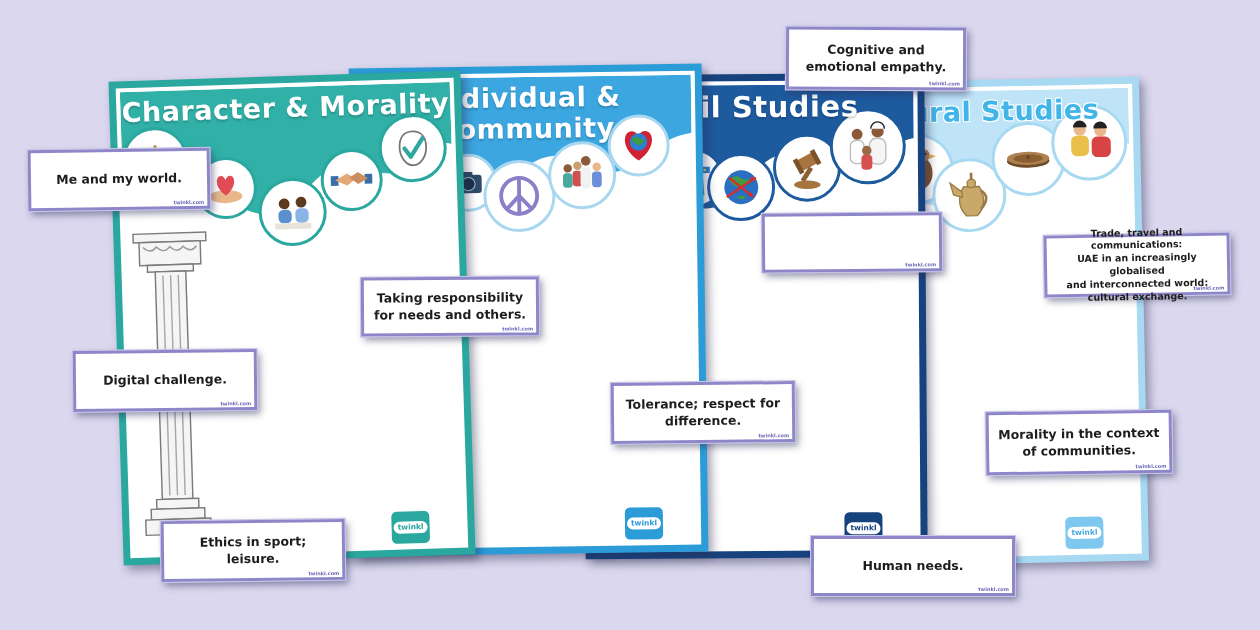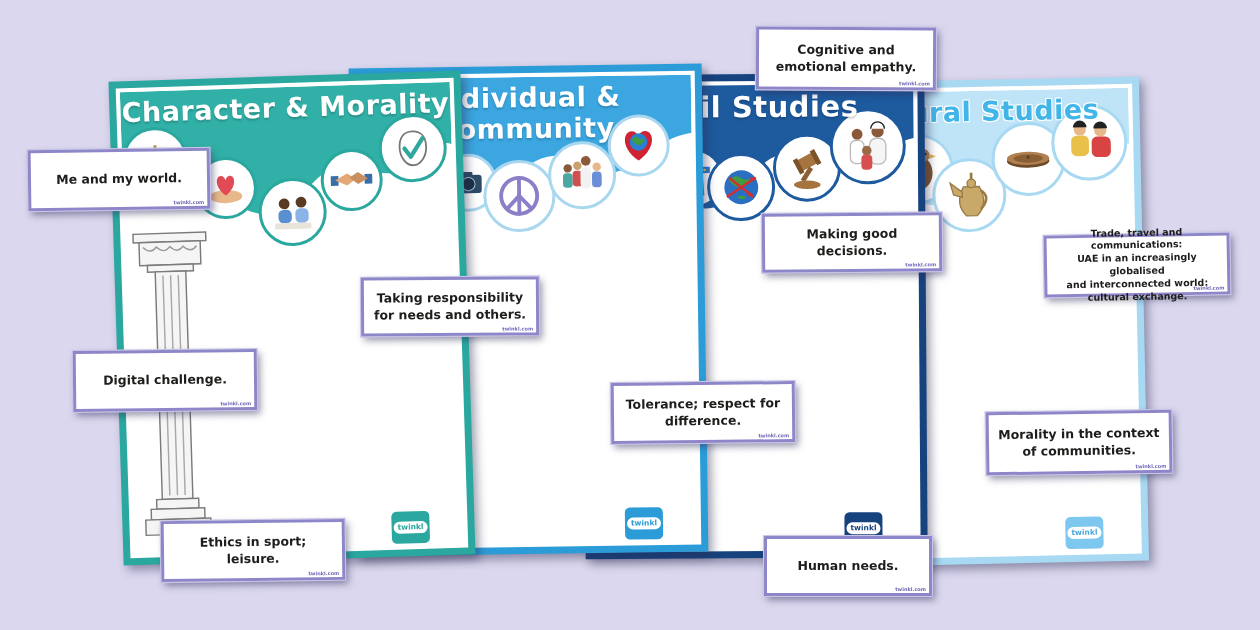--- a/index.html
+++ b/index.html
@@ -288,27 +288,26 @@
         <div class="cloud">twinkl</div>
       </div>
     </div>
   </div>
 
   <div class="card" style="left:28px;top:149px;width:182px;height:61px;transform:rotate(-0.8deg);">
     <span class="txt">Me and my world.</span>
     <span class="wm">twinkl.com</span>
   </div>
 
-  <div class="card" style="left:756px;top:27px;width:180px;height:63px;transform:rotate(0.3deg);">
+  <div class="card" style="left:786px;top:27px;width:180px;height:63px;transform:rotate(0.3deg);">
     <span class="txt">Cognitive and emotional empathy.</span>
     <span class="wm">twinkl.com</span>
   </div>
 
   <div class="card" style="left:762px;top:213px;width:180px;height:59px;transform:rotate(-0.5deg);">
-    <span class="txt">Making good decisions.</span>
     <span class="wm">twinkl.com</span>
   </div>
 
   <div class="card small" style="left:1044px;top:234px;width:186px;height:62px;transform:rotate(-1deg);">
     <span class="txt">Trade, travel and communications:
 UAE in an increasingly globalised
 and interconnected world:
 cultural exchange.</span>
     <span class="wm">twinkl.com</span>
   </div>
@@ -331,18 +330,18 @@
   <div class="card" style="left:986px;top:411px;width:186px;height:63px;transform:rotate(-0.8deg);">
     <span class="txt">Morality in the context of communities.</span>
     <span class="wm">twinkl.com</span>
   </div>
 
   <div class="card" style="left:161px;top:520px;width:184px;height:61px;transform:rotate(-0.7deg);">
     <span class="txt">Ethics in sport; leisure.</span>
     <span class="wm">twinkl.com</span>
   </div>
 
-  <div class="card" style="left:764px;top:536px;width:168px;height:60px;">
+  <div class="card" style="left:811px;top:536px;width:204px;height:60px;">
     <span class="txt">Human needs.</span>
     <span class="wm">twinkl.com</span>
   </div>
 
 </div>
 
 </body></html>

